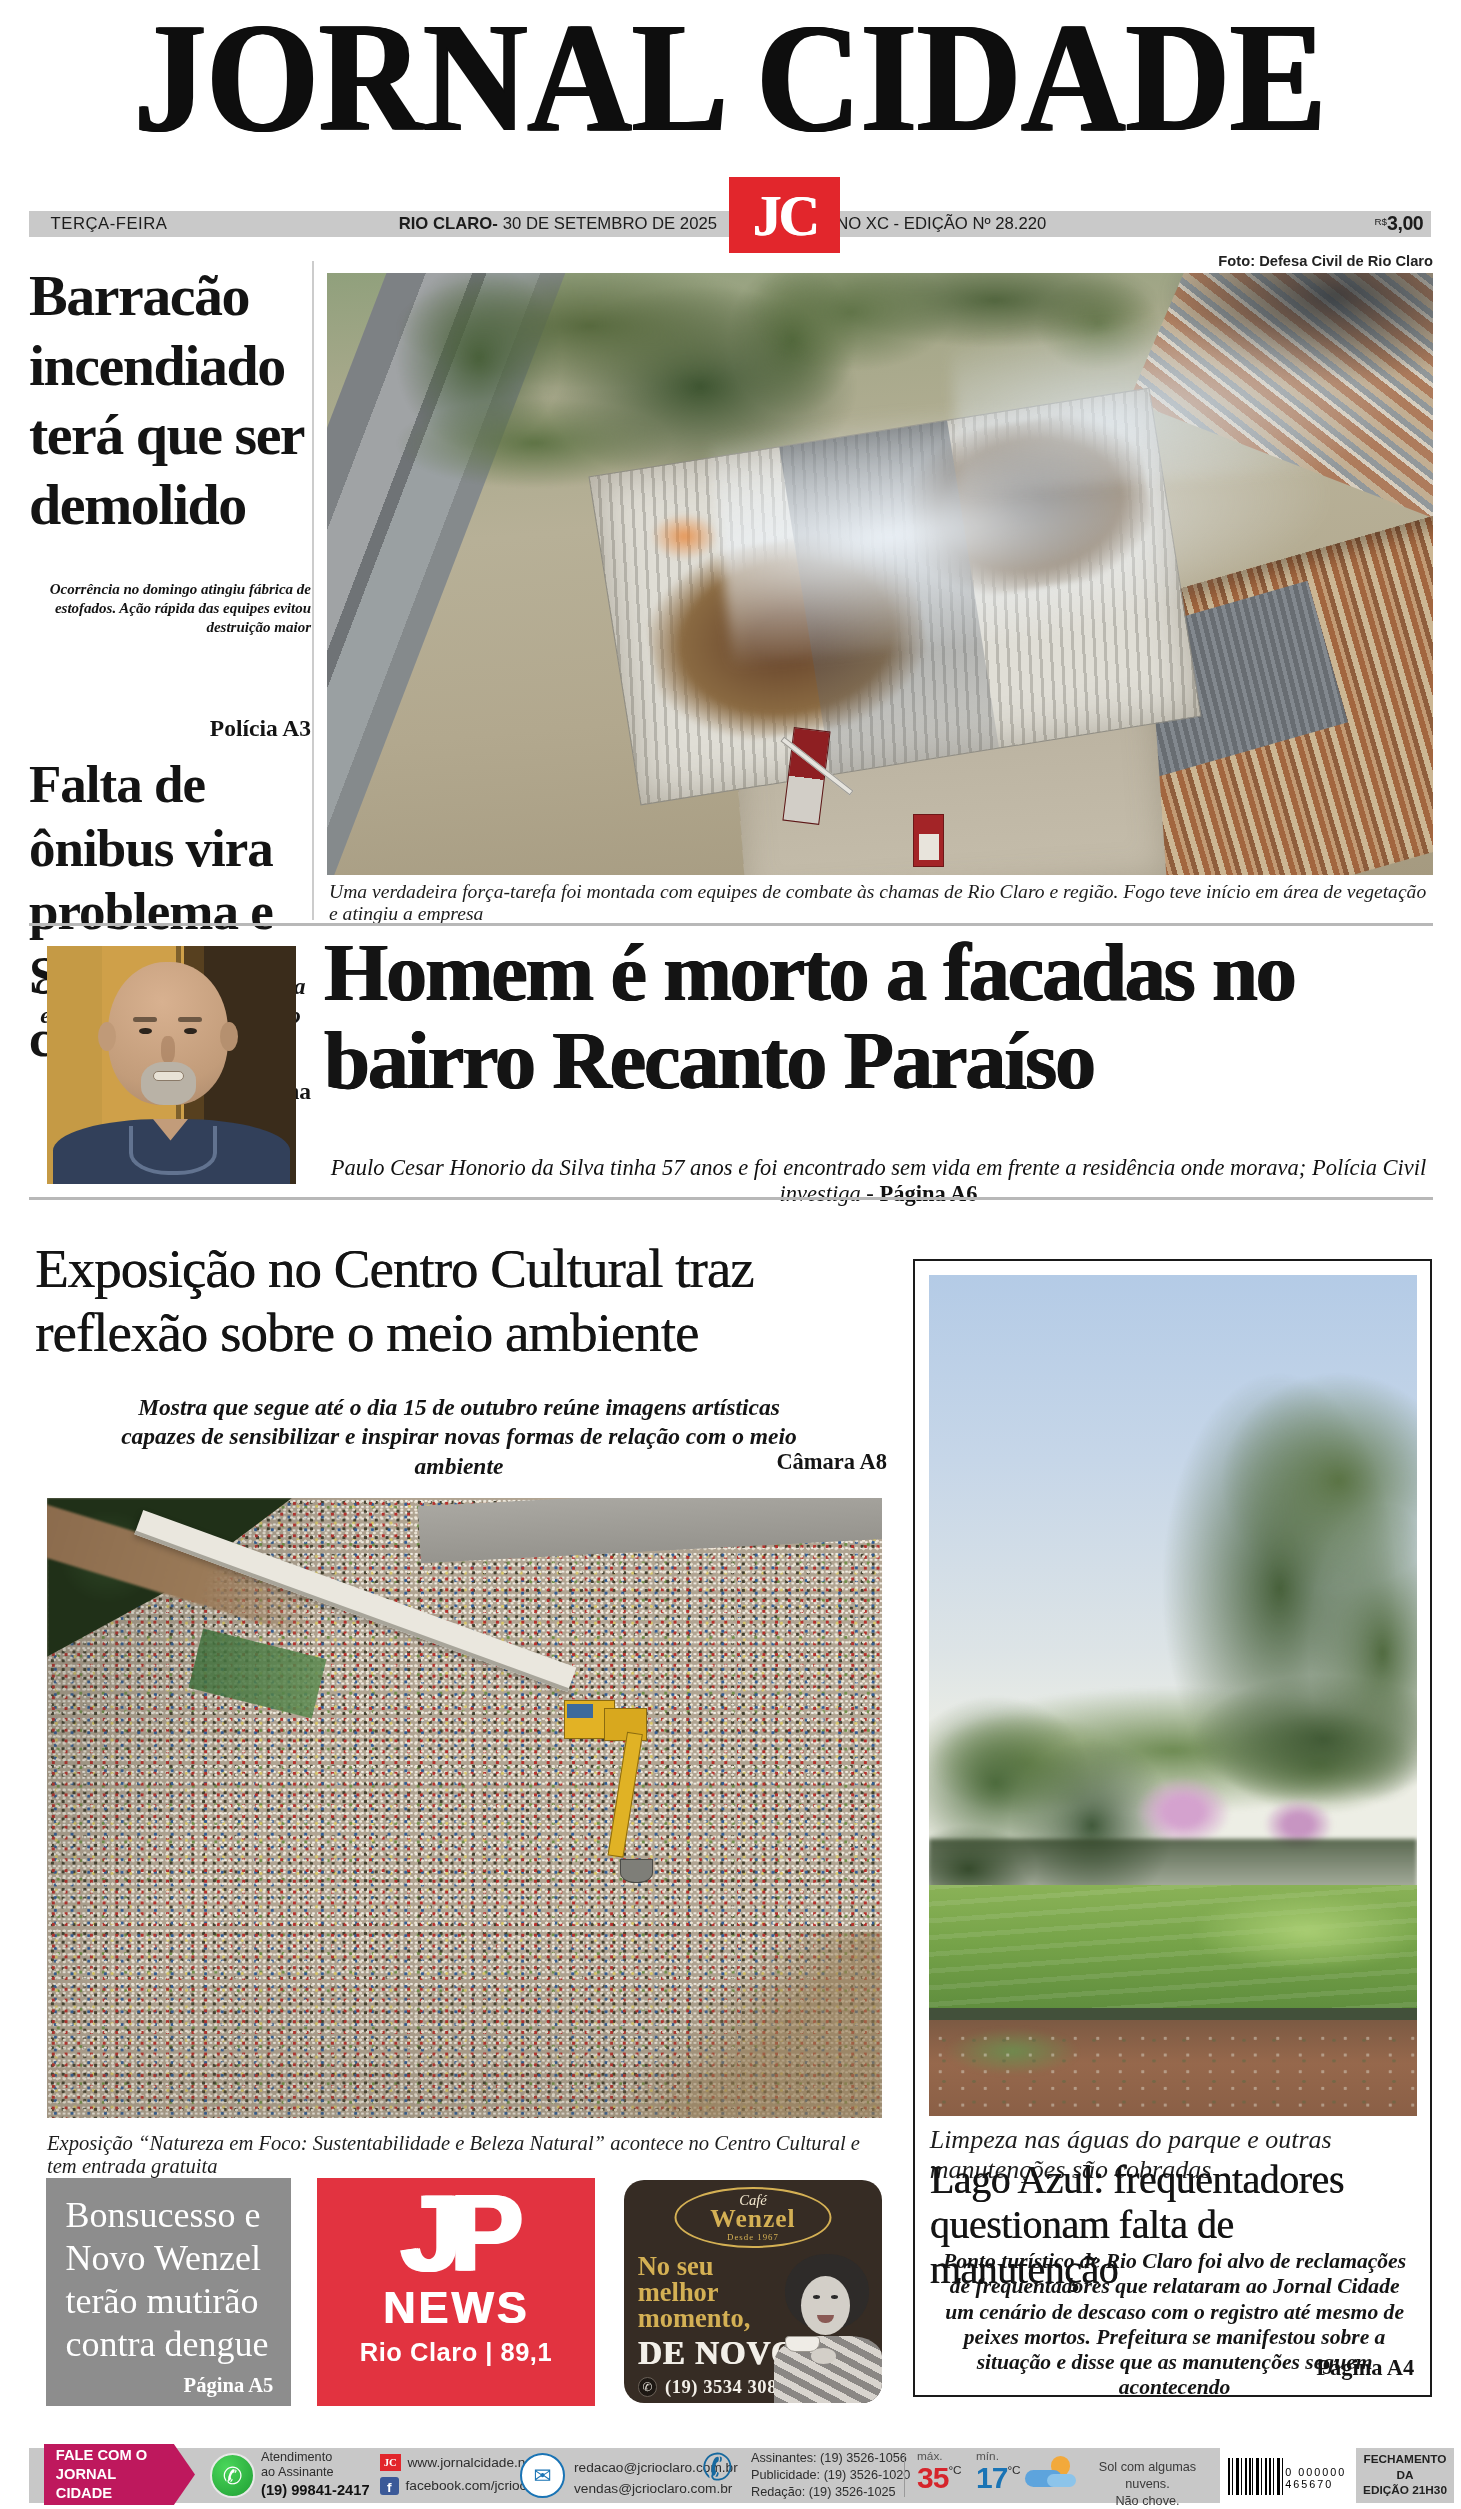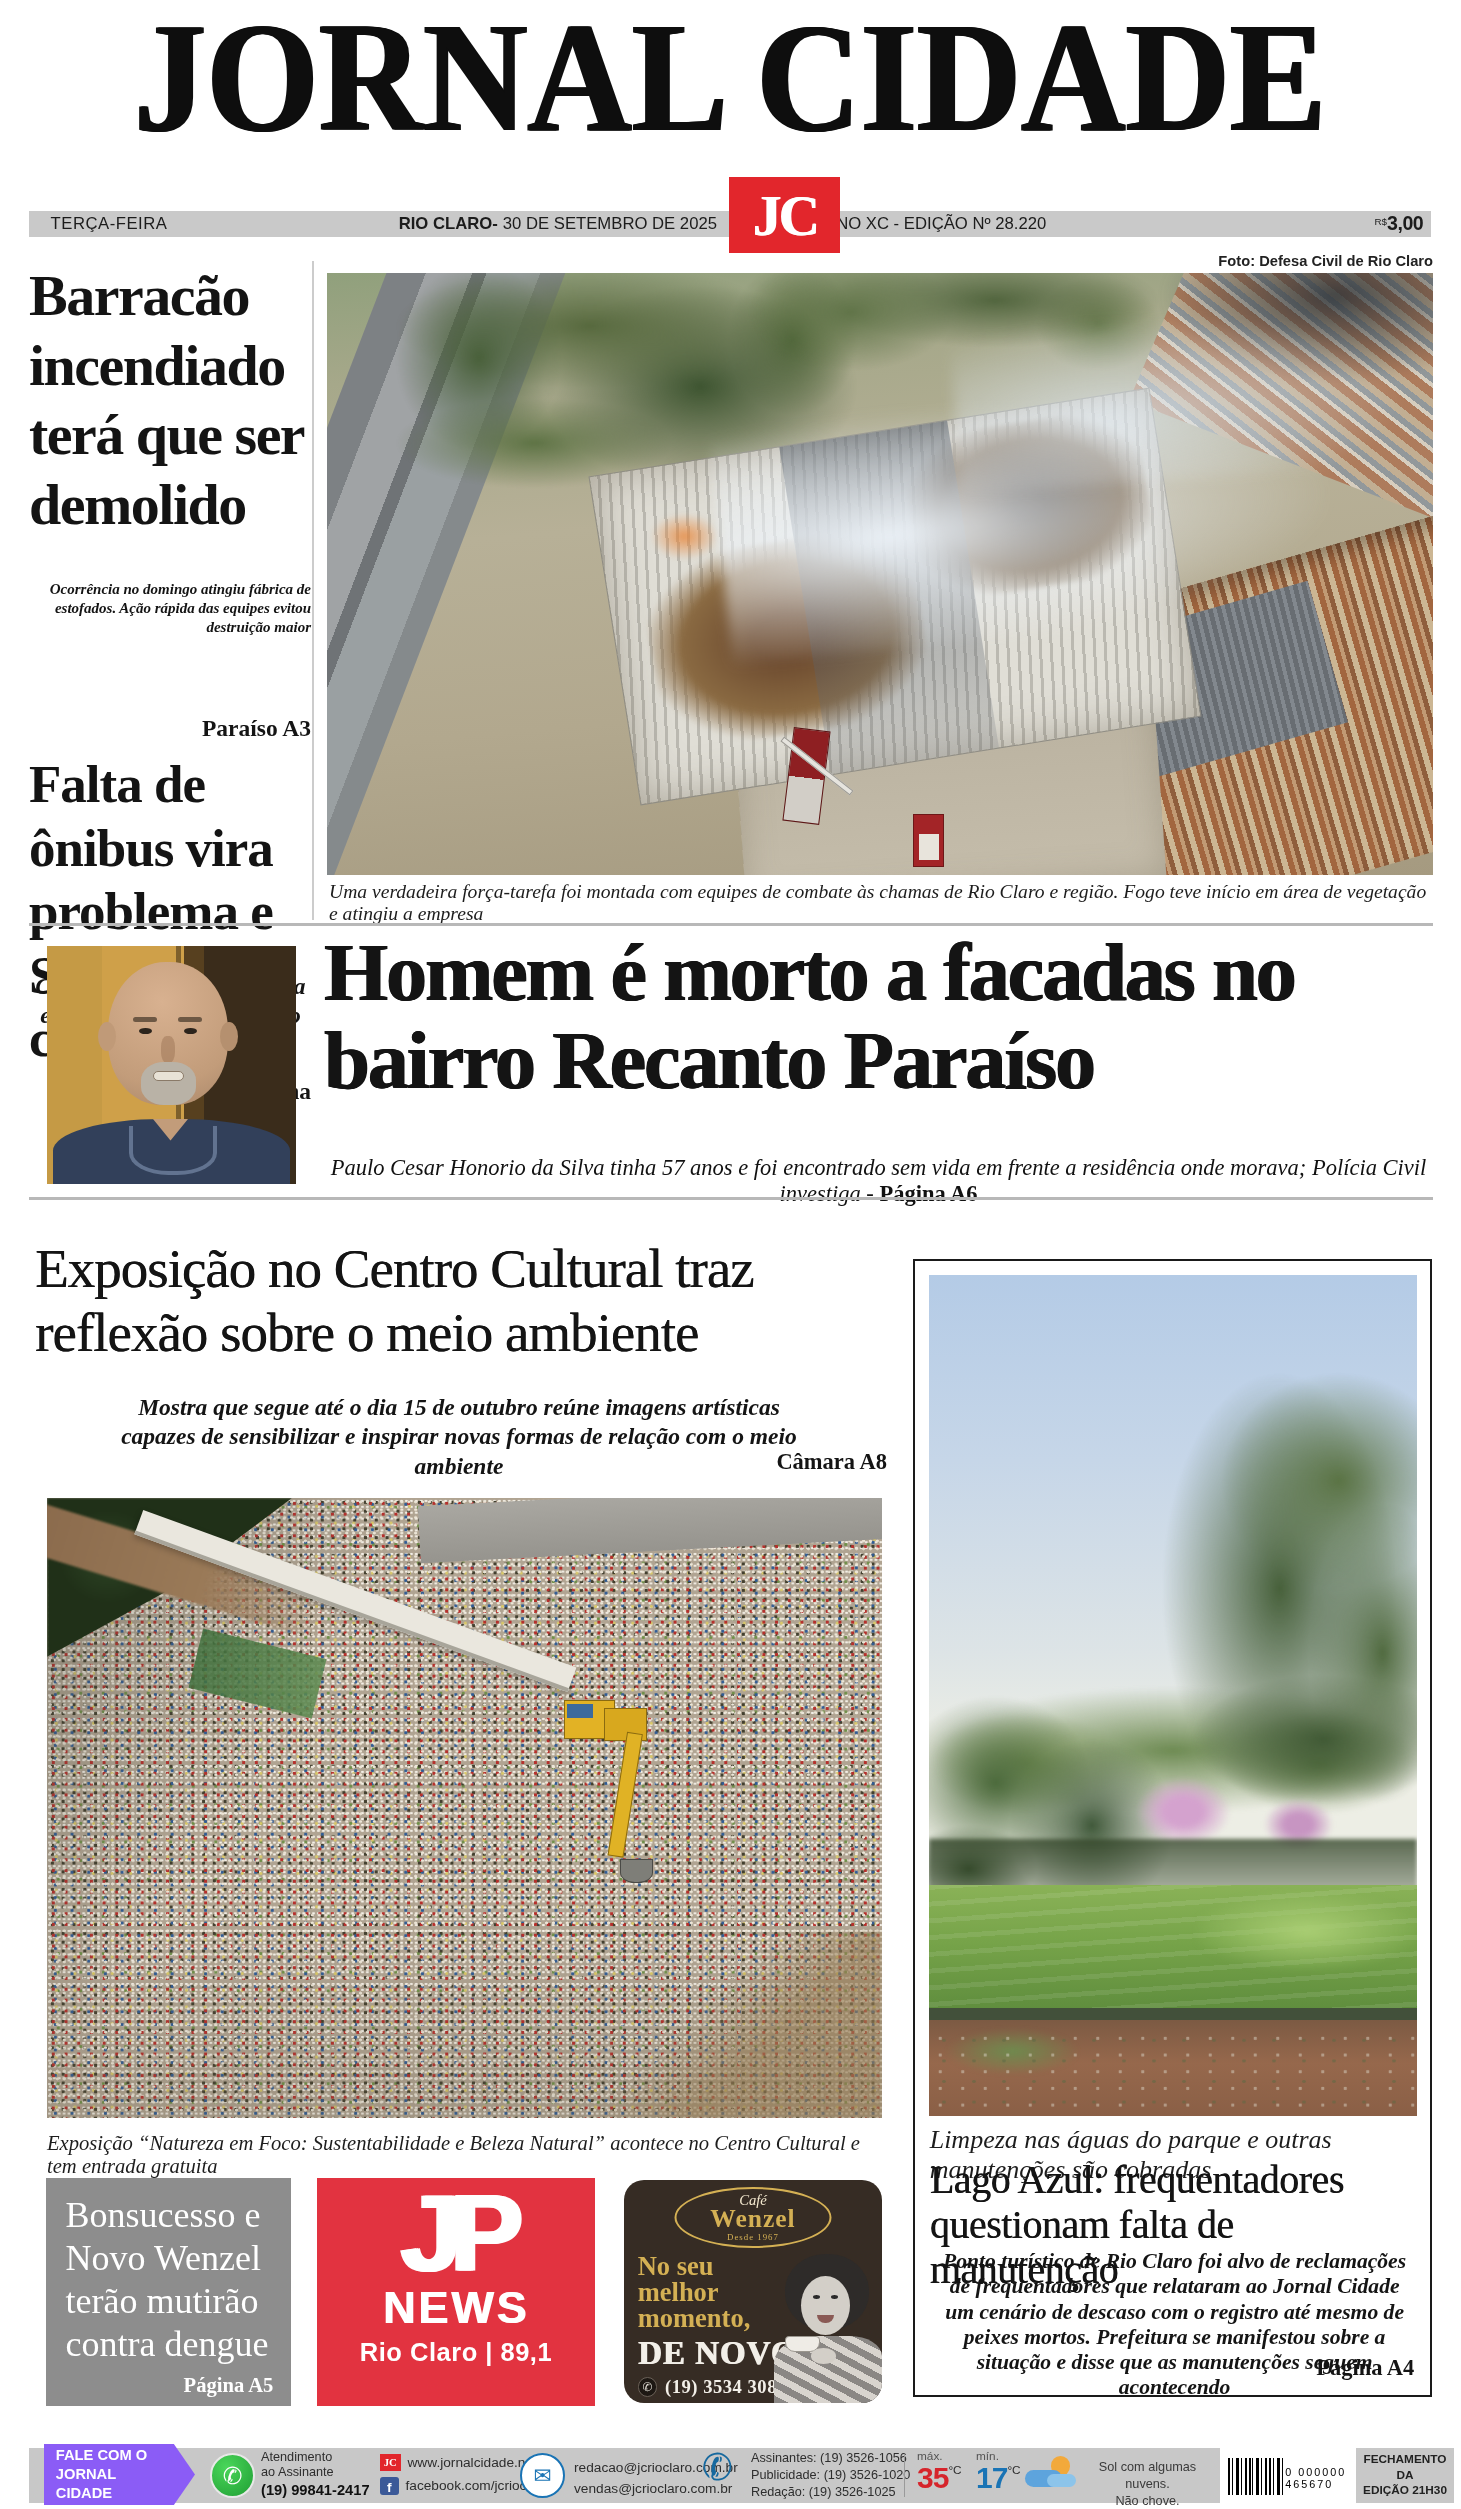--- a/index.html
+++ b/index.html
@@ -248,21 +248,21 @@
   .ww-eye{left:45px;top:41px;width:6.9px;height:3.9px;border-radius:50%;background:#2a2a2a;}
   .ww-eye2{left:63px;top:41px;width:6.9px;height:3.9px;border-radius:50%;background:#2a2a2a;}
   .ww-smile{left:49px;top:61px;width:17.6px;height:7.8px;border-radius:0 0 9.8px 9.8px;background:#8a5a55;}
   .ww-body{left:5.9px;top:82px;width:108px;height:67px;border-radius:40% 30% 0 0;
            background:repeating-linear-gradient(28deg,#8a8784 0 6.9px,#d8d4ce 6.9px 13.7px);}
   .ww-cup{left:17.6px;top:82px;width:35px;height:15.7px;border-radius:3.9px 3.9px 9.8px 9.8px;background:#efece6;border:1px solid #9a968e;}
   .ww-hand{left:43px;top:94px;width:25.5px;height:15.7px;border-radius:50%;background:#d3cfc8;}
 
   
   .footer-bar{position:absolute;left:29px;top:2448px;width:1191px;height:55px;background:#c8c8c8;}
-  .ribbon{position:absolute;left:44px;top:2444px;width:151px;height:61px;background:#8b5cf6;color:#fff;
+  .ribbon{position:absolute;left:44px;top:2444px;width:151px;height:61px;background:#be185d;color:#fff;
           clip-path:polygon(0 0,86% 0,100% 50%,86% 100%,0 100%);
           display:flex;flex-direction:column;justify-content:center;padding:0 21.6px 0 11.8px;
           font-family:"Liberation Sans",sans-serif;font-weight:700;font-size:14.7px;line-height:1.3;}
   .f-item{position:absolute;font-family:"Liberation Sans",sans-serif;color:#2e2e2e;}
   .wa-icon{left:210px;top:2453px;width:45px;height:45px;border-radius:50%;
            background:radial-gradient(circle at 35% 30%,#4ad65a,#1f9e33);
            display:flex;align-items:center;justify-content:center;color:#fff;font-size:23.5px;
            border:2px solid #e8e8e8;}
   .wa-text{left:261px;top:2450px;font-size:12.7px;line-height:1.18;}
   .wa-phone{font-size:14.7px;font-weight:700;margin-top:2px;color:#111;}
@@ -349,21 +349,21 @@
     <div class="f-truck1"></div>
     <div class="f-ladder"></div>
     <div class="f-truck2"></div>
     <div class="f-truck2b"></div>
   </div>
 
   <div class="vrule"></div>
 
   <div class="h-barracao">Barracão incendiado terá que ser demolido</div>
   <div class="d-barracao deck">Ocorrência no domingo atingiu fábrica de estofados. Ação rápida das equipes evitou destruição maior</div>
-  <div class="p-a3">Paraíso A3</div>
+  <div class="p-a3">Polícia A3</div>
 
   <div class="h-falta">Falta de ônibus vira problema e Sou é convocada</div>
   <div class="d-falta deck">Câmara Municipal convoca empresa de ônibus coletivo após corte de linhas do transporte</div>
   <div class="p-ultima">Última Página</div>
 
   <div class="caption fire-caption">Uma verdadeira força-tarefa foi montada com equipes de combate às chamas de Rio Claro e região. Fogo teve início em área de vegetação e atingiu a empresa</div>
 
   <div class="rule rule1"></div>
 
   <div class="photo photo-man">

